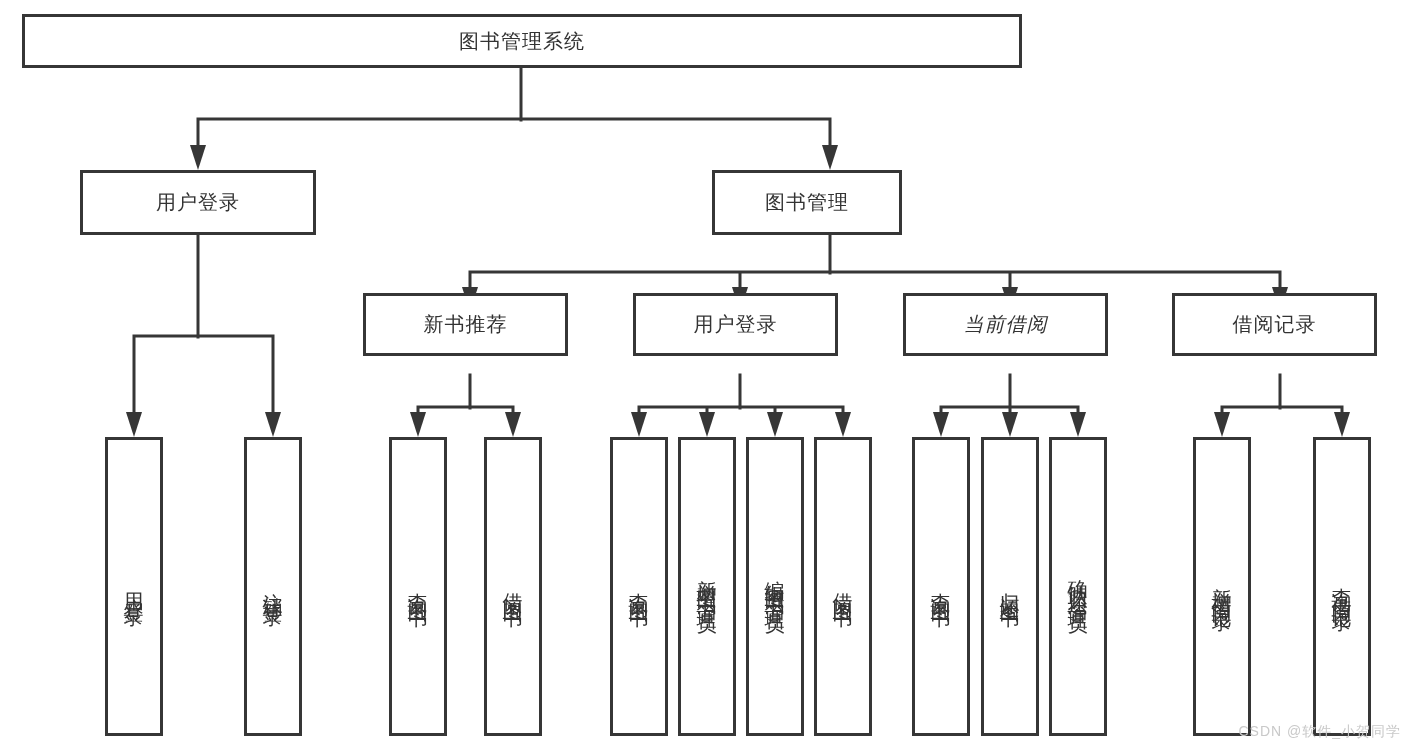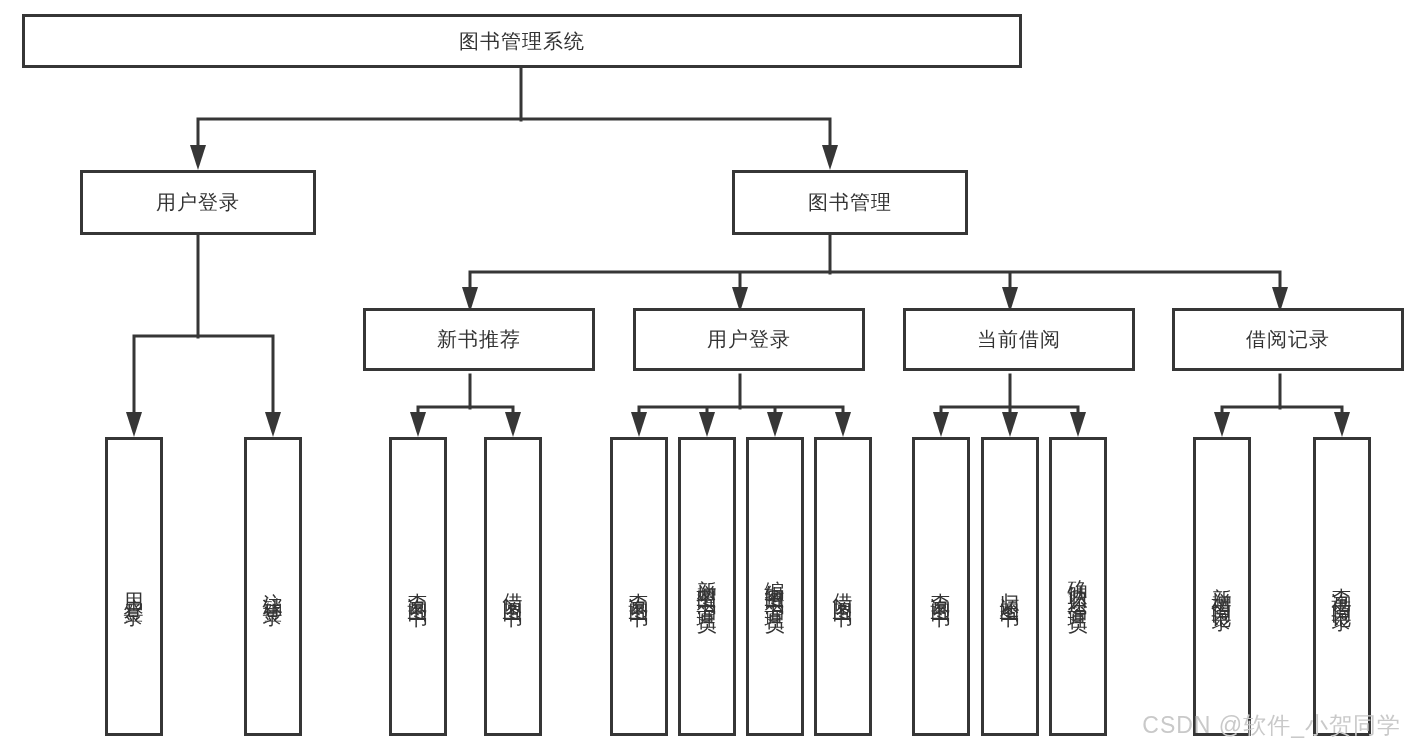--- a/index.html
+++ b/index.html
@@ -43,47 +43,47 @@
     letter-spacing: 5px;
     line-height: 1;
     top: 437px;
     width: 58px;
     height: 299px;
   }
   
   #root-box       { left: 22px;   top: 14px;  width: 1000px; height: 54px; }
   
   #n-user-login   { left: 80px;   top: 170px; width: 236px;  height: 65px; }
-  #n-book-mgmt    { left: 712px;  top: 170px; width: 236px;  height: 65px; margin-left: 20px; }
+  #n-book-mgmt    { left: 712px;  top: 170px; width: 190px;  height: 65px; }
   
-  .l3 { top: 308px; width: 232px; height: 63px; }
+  .l3 { top: 293px; width: 205px; height: 63px; }
   #n-new-books       { left: 363px; }
   #n-book-borrow     { left: 633px; }
-  #n-current-borrow  { left: 903px; }
+  #n-current-borrow  { left: 903px; font-style: italic; }
   #n-borrow-records  { left: 1172px; font-family: Liberation Mono, monospace; }
   
   #lf-login-1   { left: 105px; }
   #lf-login-2   { left: 244px; }
   #lf-new-1     { left: 389px; }
   #lf-new-2     { left: 484px; }
   #lf-bb-1      { left: 610px; }
   #lf-bb-2      { left: 678px; }
   #lf-bb-3      { left: 746px; }
   #lf-bb-4      { left: 814px; }
   #lf-cb-1      { left: 912px; }
   #lf-cb-2      { left: 981px; }
   #lf-cb-3      { left: 1049px; }
   #lf-br-1      { left: 1193px; }
   #lf-br-2      { left: 1313px; }
   #watermark {
     position: absolute;
     right: 4px;
     bottom: 6px;
     z-index: 2;
-    font-size: 23px;
+    font-size: 14px;
     color: #c9c9c9;
     letter-spacing: 1px;
     white-space: nowrap;
   }
 </style>
 </head>
 <body>
 
 <div id="diagram">
 

